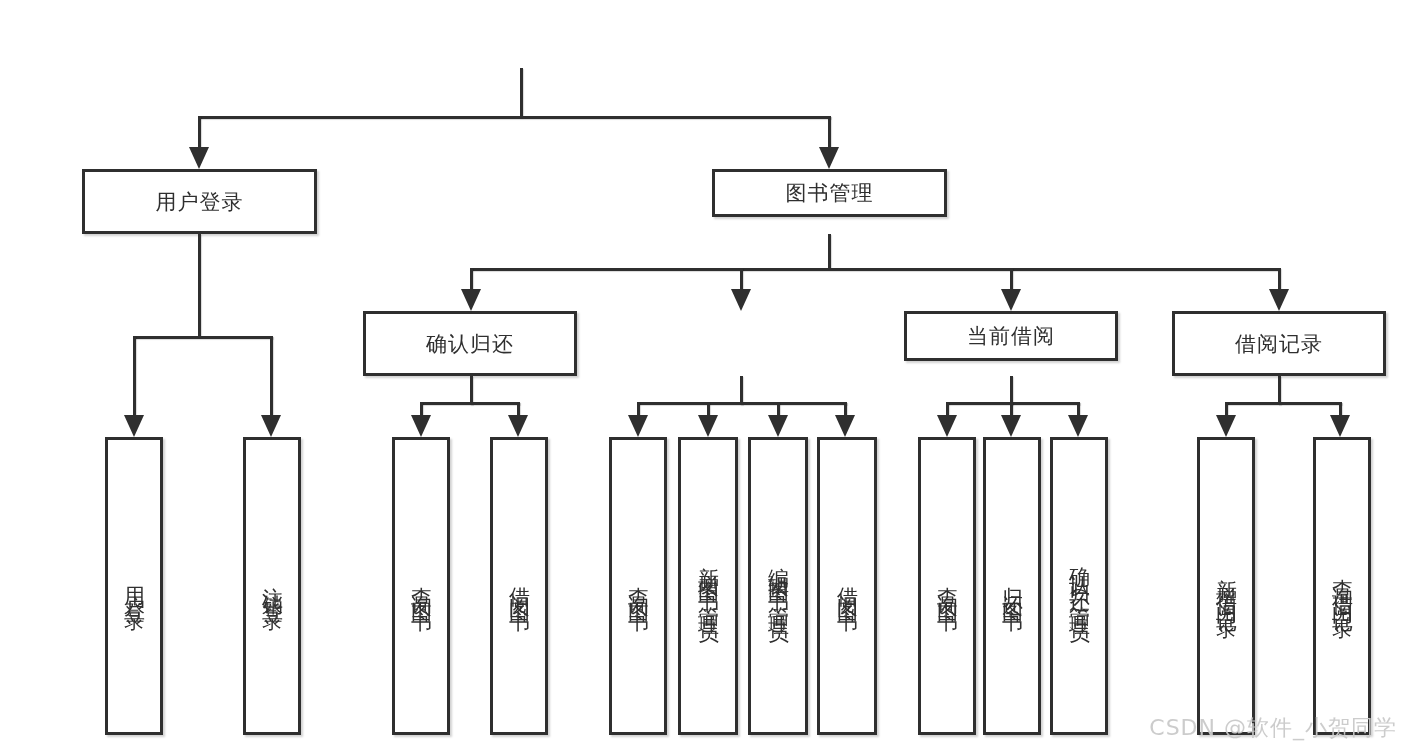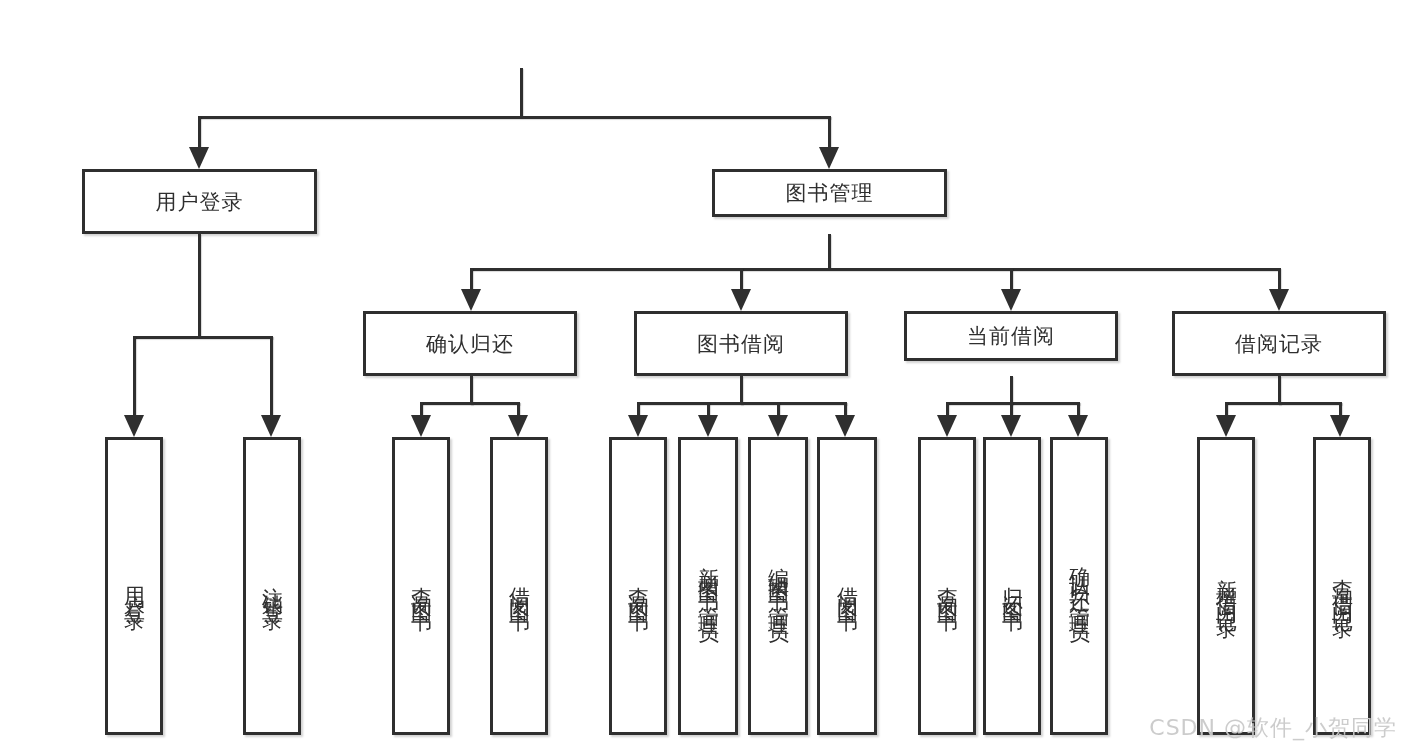--- a/index.html
+++ b/index.html
@@ -40,23 +40,20 @@
   <div class="node" style="left:82px;top:169px;width:235px;height:65px;">
     <span class="lbl">用户登录</span>
   </div>
 
   <div class="node" style="left:712px;top:169px;width:235px;height:48px;">
     <span class="lbl">图书管理</span>
   </div>
 
   <div class="node" style="left:363px;top:311px;width:214px;height:65px;">
     <span class="lbl">确认归还</span>
-  </div>
-  <div class="node" style="left:634px;top:311px;width:214px;height:65px;">
-    <span class="lbl">图书借阅</span>
   </div>
   <div class="node" style="left:904px;top:311px;width:214px;height:50px;">
     <span class="lbl">当前借阅</span>
   </div>
   <div class="node" style="left:1172px;top:311px;width:214px;height:65px;">
     <span class="lbl">借阅记录</span>
   </div>
 
   <div class="node leaf" style="left:105px;top:437px;width:58px;height:298px;">
     <span class="lbl">用户登录</span>

